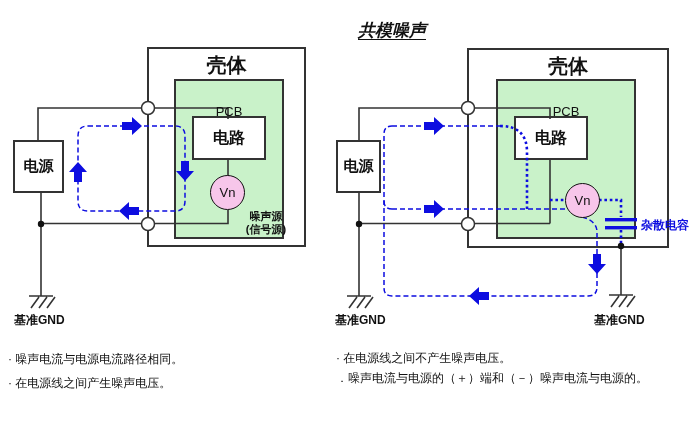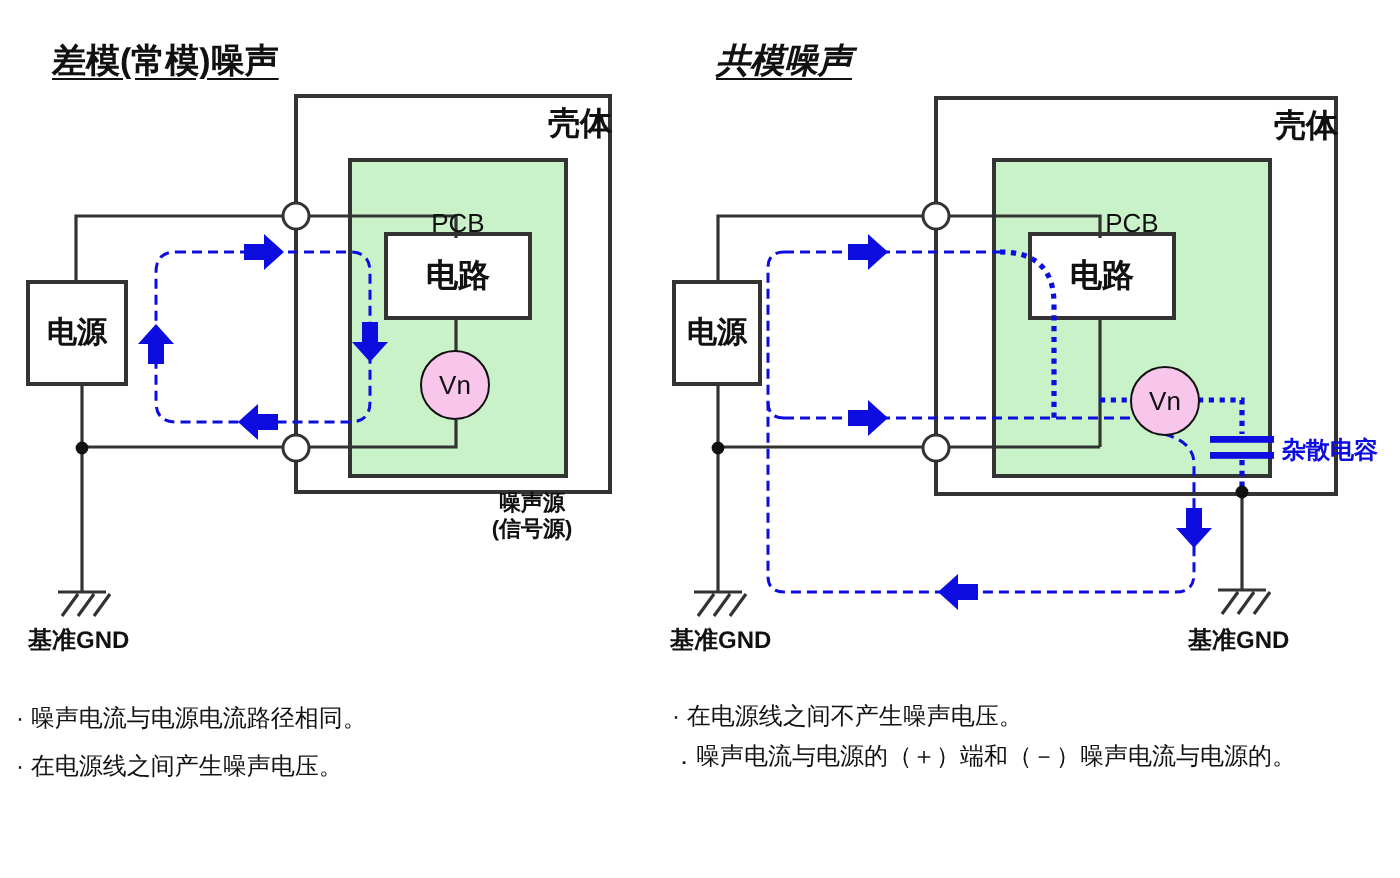--- a/index.html
+++ b/index.html
@@ -4,47 +4,46 @@
 <style>
   html,body{margin:0;padding:0;background:#fff;}
   #stage{position:relative;width:700px;height:439px;background:#ffffff;overflow:hidden;
          font-family:"Liberation Sans","DejaVu Sans",sans-serif;color:#111;}
   .abs{position:absolute;}
   .title{font-size:17px;font-weight:bold;text-decoration:underline;text-underline-offset:3px;white-space:nowrap;}
   .box{position:absolute;border:2px solid #333;background:#fff;box-sizing:border-box;z-index:1;}
   .pcb{background:#c9f2c9;border:2px solid #333;}
   .flex{display:flex;align-items:center;justify-content:center;}
   .lbl-center{text-align:center;}
-  .enc-lbl{font-size:16px;font-weight:bold;z-index:4;text-align:right;}
+  .enc-lbl{font-size:20px;font-weight:bold;z-index:4;}
   .pcb-lbl{font-size:13px;z-index:4;margin-top:20px;}
   .cir-lbl{font-size:16px;font-weight:bold;}
   .pwr-lbl{font-size:15px;font-weight:bold;}
   .vn{position:absolute;width:35px;height:35px;border-radius:50%;background:#f7c6ea;
       border:1.5px solid #111;box-sizing:border-box;z-index:3;font-size:13px;}
-  .caption{font-size:11px;font-weight:600;line-height:12.5px;z-index:4;margin-top:36px;}
+  .caption{font-size:11px;font-weight:600;line-height:12.5px;z-index:4;}
   .gnd-lbl{font-size:12px;font-weight:600;z-index:4;white-space:nowrap;}
   .cap-lbl{font-size:12px;font-weight:bold;color:#0d0de0;z-index:4;white-space:nowrap;}
   .bullets{font-size:12px;z-index:4;white-space:nowrap;}
   .bullets.l1{line-height:24px;}
   .bullets.l2{line-height:20px;}
   #overlay{position:absolute;left:0;top:0;z-index:2;pointer-events:none;}
   .wire{stroke:#333;stroke-width:1.6;fill:none;}
   .dash{stroke:#0d0de0;stroke-width:1.5;fill:none;stroke-dasharray:5 3;}
   .dots{stroke:#0d0de0;stroke-width:2.6;fill:none;stroke-dasharray:2.6 2.8;}
   .arrow{fill:#0d0de0;stroke:none;}
   .junc{fill:#fff;stroke:#333;stroke-width:1.5;}
   .dot{fill:#111;stroke:none;}
   .capplate{fill:#0d0de0;stroke:none;}
 </style>
 </head>
 <body>
 
 <div id="stage">
 
-  <div class="abs title" style="left:26px;top:19px;">差模(常模)噪声</div>
 
   <div class="box" style="left:147px;top:47px;width:159px;height:200px;"></div>
   <div class="abs enc-lbl lbl-center" style="left:147px;top:52px;width:159px;">壳体</div>
 
   <div class="box pcb" style="left:174px;top:79px;width:110px;height:160px;"></div>
   <div class="abs pcb-lbl lbl-center" style="left:174px;top:84px;width:110px;">PCB</div>
 
   <div class="box flex cir-lbl" style="left:192px;top:116px;width:74px;height:44px;">电路</div>
 
   <div class="box flex pwr-lbl" style="left:13px;top:140px;width:51px;height:53px;">电源</div>

